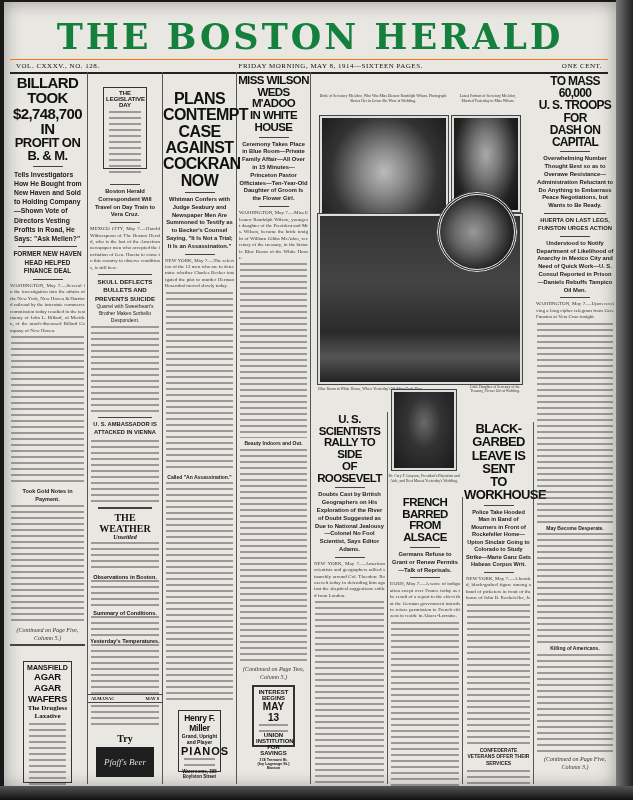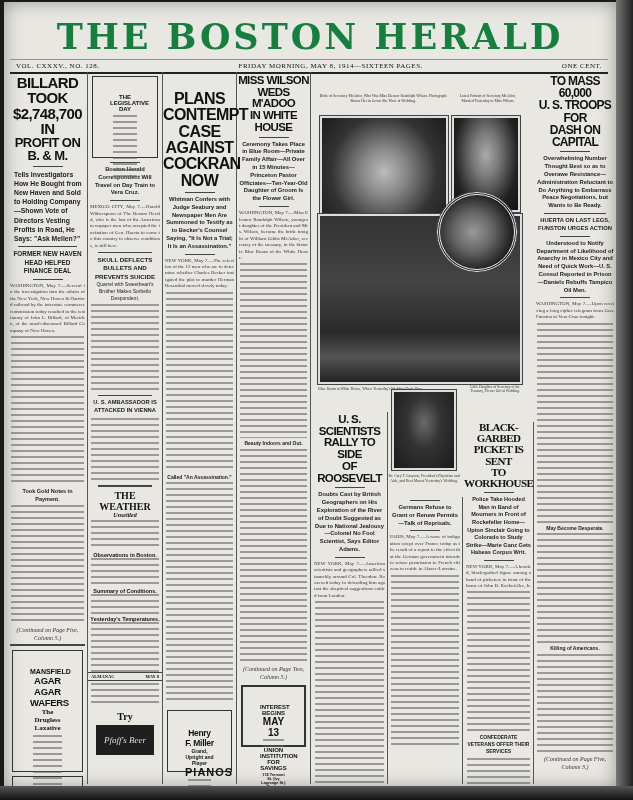--- a/index.html
+++ b/index.html
@@ -25,21 +25,21 @@
   .col { position:absolute; top:70px; border-right:1px solid #555; }
   .hl { font-family:"Liberation Sans", sans-serif; font-weight:bold; font-stretch:condensed; text-align:center; line-height:1.02; color:#111; transform-origin: center top; }
   .sub { font-family:"Liberation Sans", sans-serif; font-size:7.2px; font-weight:bold; line-height:1.35; text-align:center; padding:0 2px; color:#222; }
   .rule { height:1px; background:#444; margin:3px 10px; }
   .rule.short { width:30px; margin:3px auto; }
   .text { font-size:5px; line-height:6.4px; color:#333; text-align:justify; padding:0 2px; word-break: break-all; }
   .filler {
     background-image: repeating-linear-gradient(to bottom, #5a5a5a 0, #5a5a5a 2px, transparent 2px, transparent 6px);
     opacity:.55; margin:0 3px;
   }
-  .box { border:1.5px solid #333; margin:4px; padding:17px; }
+  .box { border:1.5px solid #333; margin:15px; padding:2px; }
   .photo { position:absolute; background: radial-gradient(ellipse at 50% 40%, #777 0%, #333 55%, #1b1b1b 100%); border:2px double #ddd; outline:1px solid #444; }
   .ad-title { font-family:"Liberation Sans", sans-serif; font-weight:bold; text-align:center; }
   .small-cap { font-size:6px; text-align:center; font-style: italic; color:#333; line-height:1.25; }
 </style>
 </head>
 <body>
 
 <div class="page">
 
   <div class="masthead">
@@ -188,31 +188,35 @@
     </div>
     <div class="rule short"></div>
     <div class="sub" style="font-size:5.8px">Doubts Cast by British Geographers on His Exploration of the River of Doubt Suggested as Due to National Jealousy—Colonel No Fool Scientist, Says Editor Adams.</div>
     <div class="rule short"></div>
     <div class="text">NEW YORK, May 7.—American scientists and geographers rallied staunchly around Col. Theodore Roosevelt today in defending him against the skeptical suggestions cabled from London.</div>
     <div class="filler" style="height:185px;margin-top:2px;"></div>
 
   </div>
 
   <div class="col" style="left:384px;top:495px;width:75px;height:287px;">
+    <div class="hl" style="font-size:11.5px;letter-spacing:-0.6px;">
+      <div>FRENCH BARRED</div>
+      <div>FROM ALSACE</div>
+    </div>
     <div class="rule short"></div>
     <div class="sub" style="font-size:5.8px">Germans Refuse to Grant or Renew Permits—Talk of Reprisals.</div>
     <div class="rule short"></div>
     <div class="text">PARIS, May 7.—A wave of indignation swept over France today as the result of a report to the effect that the German government intends to refuse permission to French citizens to reside in Alsace-Lorraine.</div>
     <div class="filler" style="height:170px;margin-top:2px;"></div>
   </div>
 
   <div class="col" style="left:460px;top:420px;width:70px;height:362px;">
-    <div class="hl" style="font-size:11px;letter-spacing:-0.6px;font-family:Liberation Serif, serif;">
+    <div class="hl" style="font-size:13px;letter-spacing:-0.6px;">
       <div>BLACK-GARBED</div>
-      <div>PICKET IS SENT</div>
+      <div>LEAVE IS SENT</div>
       <div>TO WORKHOUSE</div>
     </div>
     <div class="rule short"></div>
     <div class="sub" style="font-size:5.6px">Police Take Hooded Man in Band of Mourners in Front of Rockefeller Home—Upton Sinclair Going to Colorado to Study Strike—Marie Ganz Gets Habeas Corpus Writ.</div>
     <div class="rule short"></div>
     <div class="text">NEW YORK, May 7.—A hooded, black-garbed figure among a band of picketers in front of the home of John D. Rockefeller, Jr.</div>
     <div class="filler" style="height:140px;margin-top:2px;"></div>
     <div class="sub" style="font-size:5px;margin:3px 0;">CONFEDERATE VETERANS OFFER THEIR SERVICES</div>
     <div class="filler" style="height:40px;"></div>
   </div>

